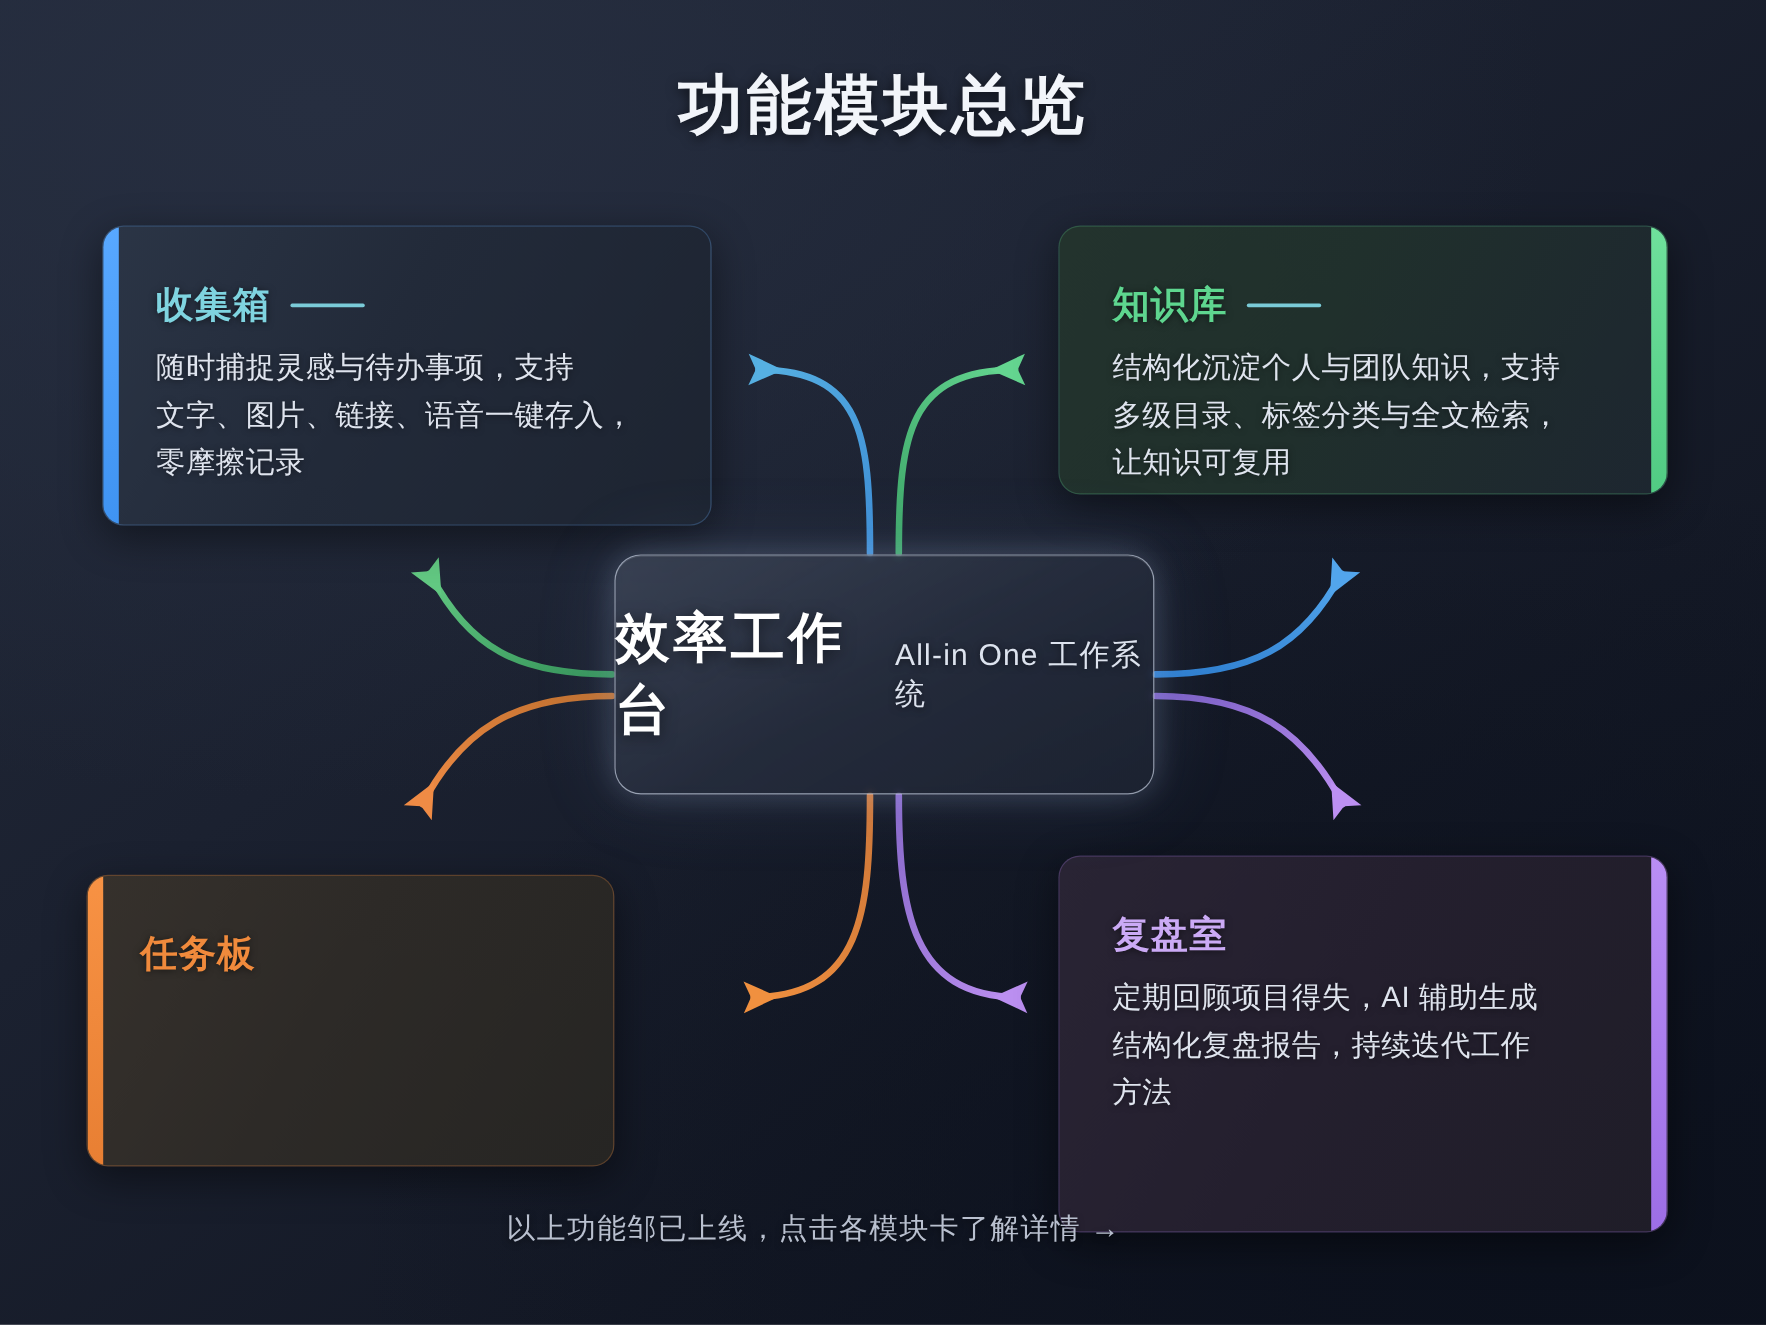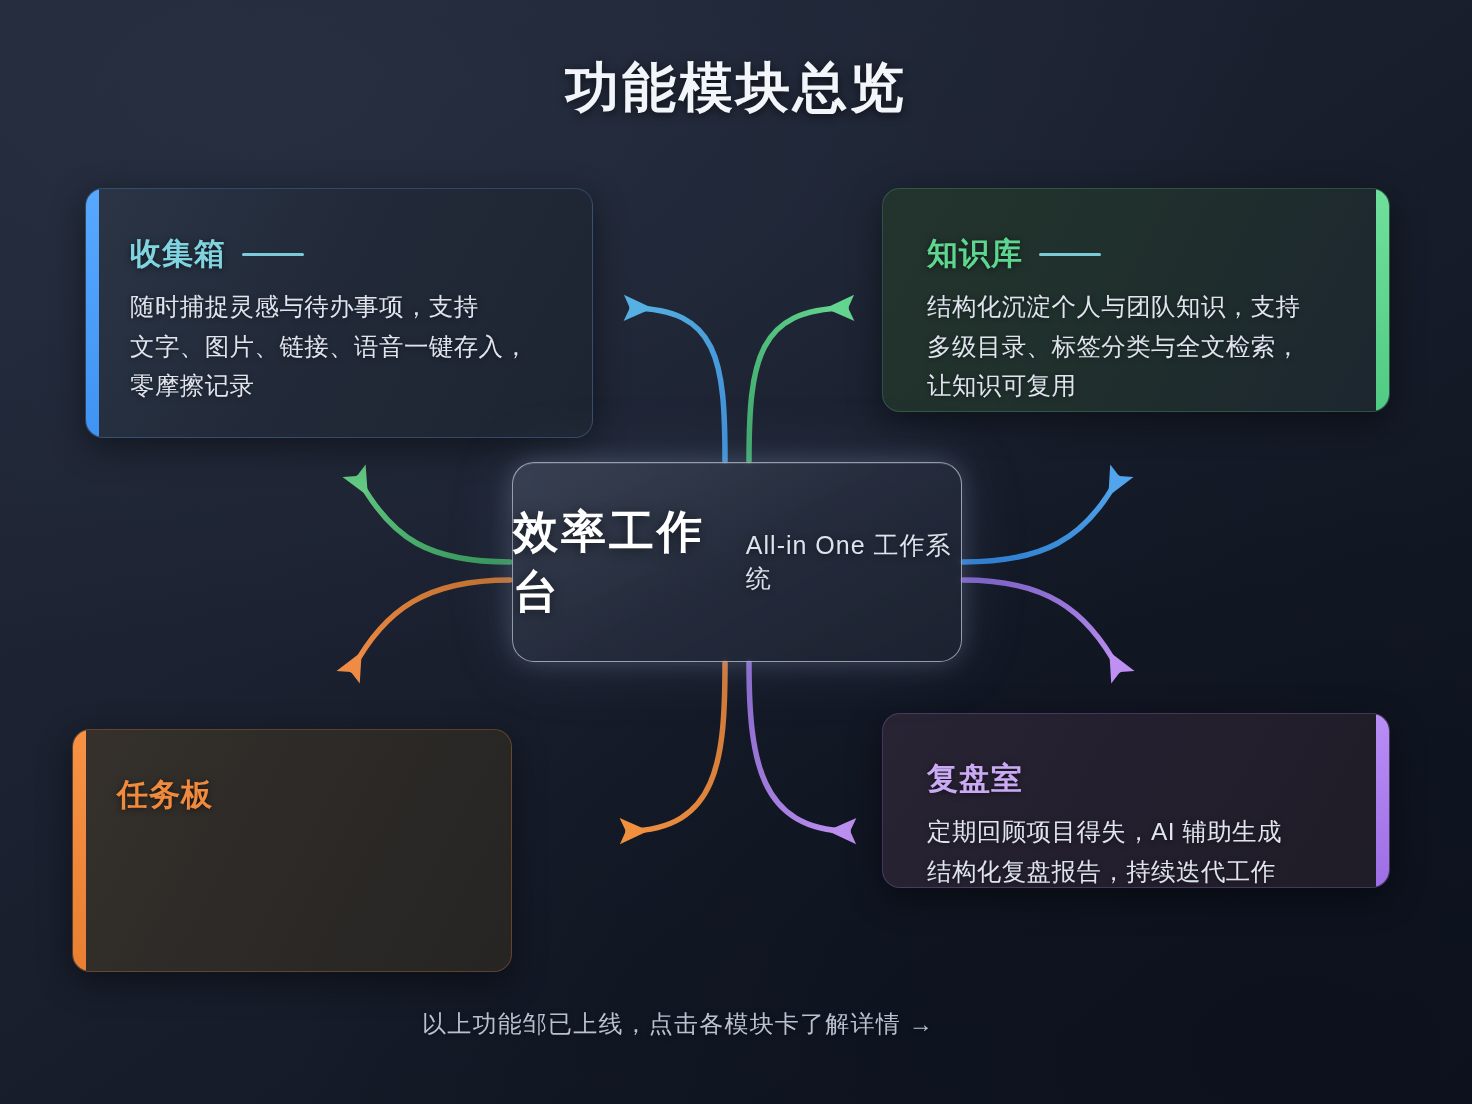--- a/index.html
+++ b/index.html
@@ -94,21 +94,21 @@
     color: #dfe4ee;
     letter-spacing: 0.4px;
     white-space: pre-line;
     text-shadow: 0 1px 5px rgba(0,0,0,0.5);
   }
 
   
   #card-inbox    { left: 85px;  top: 188px; width: 508px; height: 250px; text-decoration: underline; }
   #card-kb       { left: 882px; top: 188px; width: 508px; height: 224px; }
   #card-tasks    { left: 72px;  top: 713px; width: 440px; height: 243px; margin-top: 16px; }
-  #card-review   { left: 882px; top: 713px; width: 508px; height: 175px; }
+  #card-review   { left: 882px; top: 713px; width: 508px; height: 314px; }
 
   #card-inbox {
     background: linear-gradient(118deg, #2b3546 0%, #222a39 45%, #1d2431 100%);
     border: 1px solid rgba(90,150,215,0.30);
   }
   #card-kb {
     background: linear-gradient(118deg, #23332d 0%, #20302c 42%, #1d2630 100%);
     border: 1px solid rgba(86,185,134,0.28);
   }
   #card-tasks {

